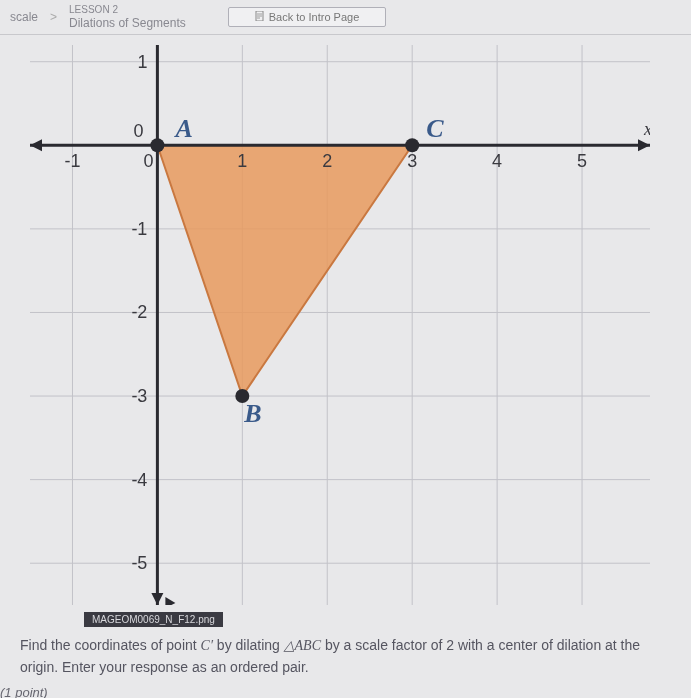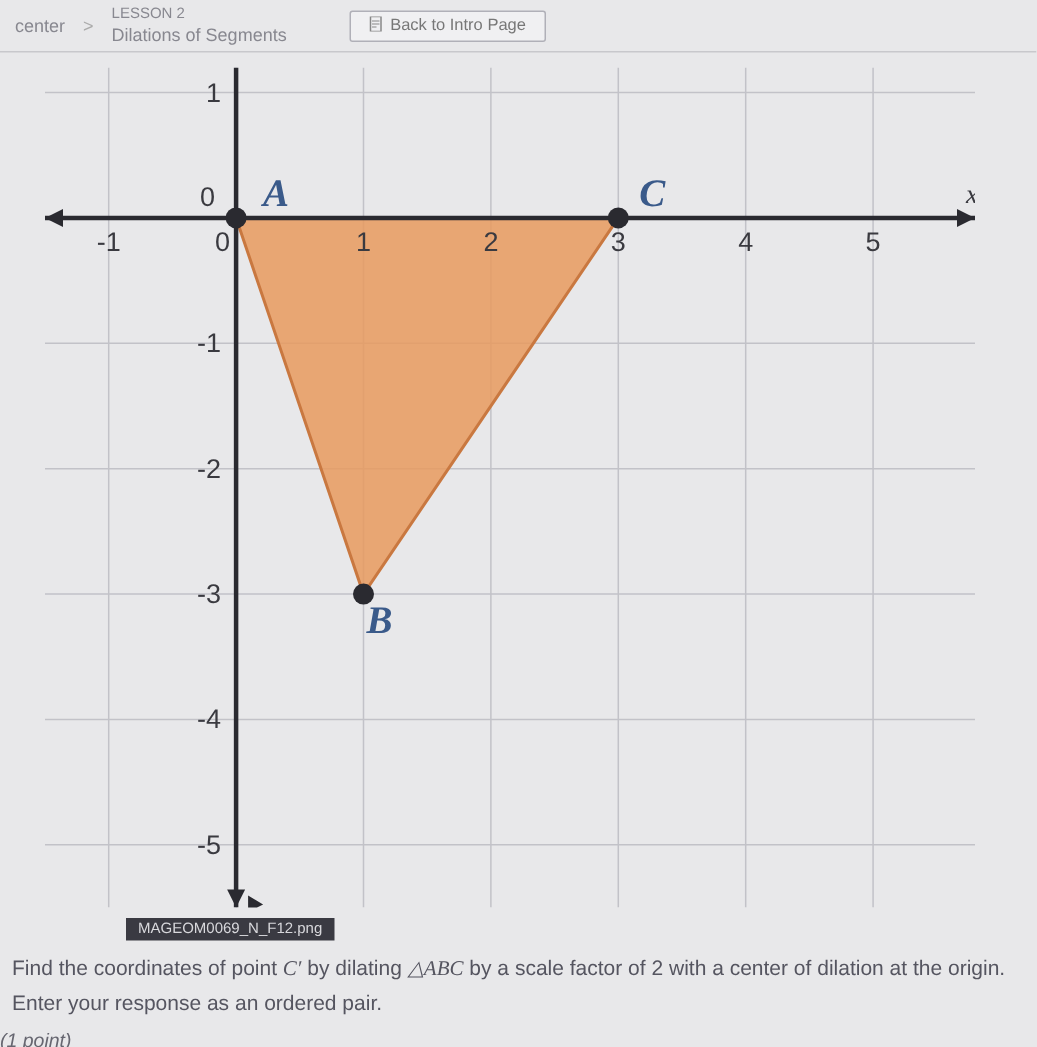--- a/index.html
+++ b/index.html
@@ -23,21 +23,21 @@
       color: #aaa;
     }
     .lesson-block {
       display: flex;
       flex-direction: column;
       line-height: 1.2;
     }
     .back-btn {
       border: 1px solid #b0b0b8;
       background: #f0f0f2;
-      padding: 3px 12px;
+      padding: 3px 26px;
       font-size: 11px;
       color: #777;
       border-radius: 2px;
       cursor: pointer;
       display: flex;
       align-items: center;
       gap: 4px;
       margin-left: 30px;
     }
     .back-btn svg { width: 10px; height: 10px; }
@@ -50,40 +50,40 @@
     .watermark {
       background: #3a3a42;
       color: #d8d8dc;
       font-size: 10px;
       padding: 2px 8px;
       display: inline-block;
       margin-left: 84px;
       margin-top: -4px;
     }
     .question {
-      padding: 8px 12px 2px 8px;
+      padding: 8px 12px 2px 20px;
       font-size: 14px;
       color: #555560;
       line-height: 1.45;
     }
     .points {
       padding: 6px 12px 4px 0px;
       font-style: italic;
       font-size: 13px;
       color: #666670;
     }
     .math-italic { font-style: italic; font-family: 'Times New Roman', serif; }
   </style>
 </head>
 <body>
 
 
 
 <div class="header">
-  <span>center</span>
+  <span>scale</span>
   <span class="breadcrumb-sep">&gt;</span>
   <div class="lesson-block">
     <span style="font-size:10px;">LESSON 2</span>
     <span>Dilations of Segments</span>
   </div>
   <button class="back-btn">
     <span>
       <svg viewBox="0 0 10 10">
           <rect x="1" y="0" width="7" height="10" fill="none" stroke="#888" stroke-width="1"></rect>
           <path d="M2 3h5M2 5h5M2 7h3" stroke="#888" stroke-width="0.8"></path>

